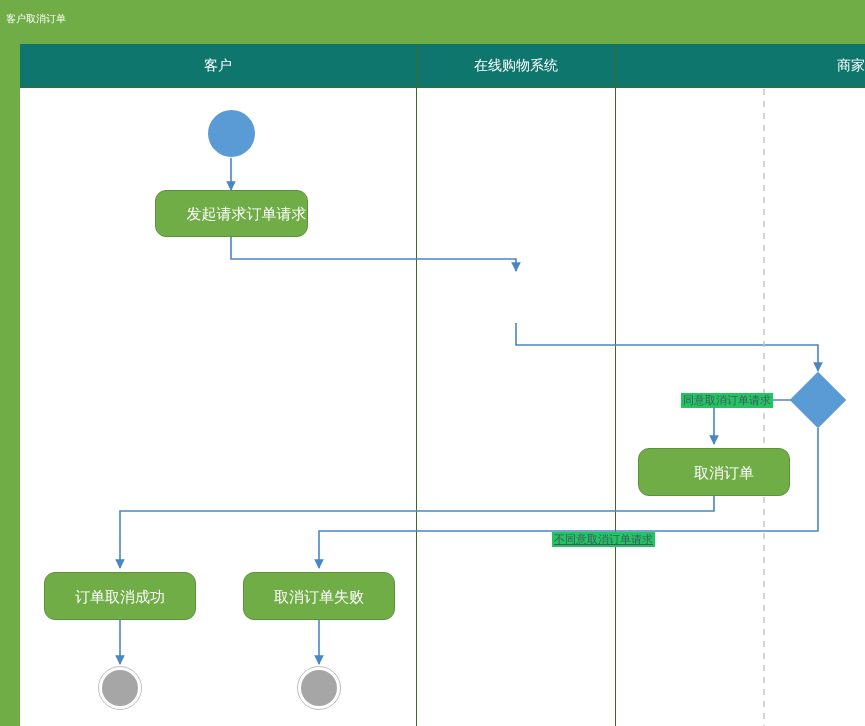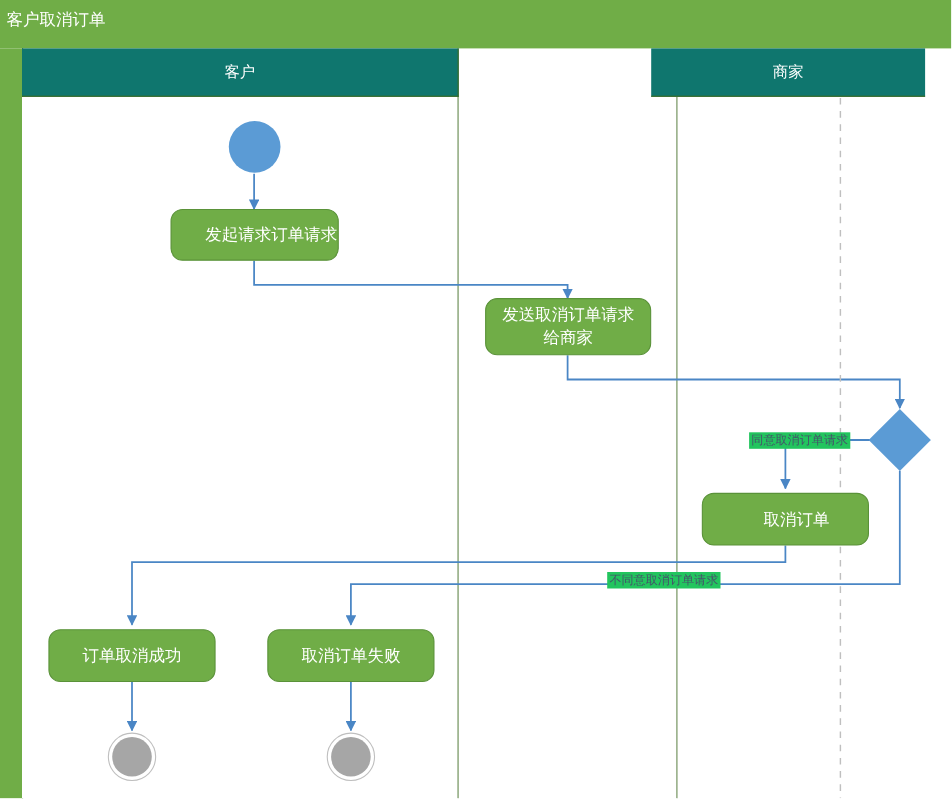--- a/index.html
+++ b/index.html
@@ -20,21 +20,21 @@
   
   #title-bar {
     position: absolute;
     left: 0; top: 0;
     width: 865px; height: 44px;
     background: #70AD47;
   }
   #title-text {
     position: absolute;
     left: 6px; top: 9px;
-    font-size: 15px;
+    font-size: 10px;
     color: #ffffff;
     line-height: 20px;
     white-space: nowrap;
   }
   
   #left-band {
     position: absolute;
     left: 0; top: 44px;
     width: 20px; height: 682px;
     background: #70AD47;
@@ -130,21 +130,24 @@
 
   <div id="left-band"></div>
 
   <div class="lane-body" style="left:20px; width:397px;"></div>
   <div class="lane-body" style="left:417px; width:199px;"></div>
   <div class="lane-body" style="left:616px; width:249px; border-right:none;"></div>
 
   <div class="lane-header" style="left:20px; width:397px;">
     <span>客户</span>
   </div>
-  <div class="lane-header" style="left:592px; width:249px; border-right:none;">
+  <div class="lane-header" style="left:417px; width:199px;">
+    <span>在线购物系统</span>
+  </div>
+  <div class="lane-header" style="left:616px; width:249px; border-right:none;justify-content:flex-end;">
     <span>商家</span>
   </div>
 
   <svg id="wires" viewBox="0 0 865 726">
     <defs>
       <marker id="arrow" viewBox="0 0 10 10" refX="9" refY="5" markerWidth="6" markerHeight="6" orient="auto-start-reverse">
         <path d="M 0 0 L 10 5 L 0 10 z" fill="#4A86C5"></path>
       </marker>
     </defs>
     <g stroke="#4A86C5" stroke-width="1.6" fill="none">
@@ -168,30 +171,26 @@
 
     <line x1="764" y1="89" x2="764" y2="726" stroke="#BFBFBF" stroke-width="1.3" stroke-dasharray="6 6"></line>
   </svg>
 
   <div class="start-node" style="left:208px; top:110px; width:47px; height:47px;"></div>
 
   <div class="action" style="left:155px; top:190px; width:153px; height:47px;padding-left:30px;">
     <span>发起请求订单请求</span>
   </div>
 
-  <div class="action" style="left:441px; top:271px; width:151px; height:52px; flex-direction:column;">
-    <span>发送取消订单请求</span>
-    <span>给商家</span>
-  </div>
 
   <div class="decision" style="left:798px; top:380px; width:40px; height:40px;"></div>
 
   <div class="edge-label" style="left:681px; top:393px;">同意取消订单请求</div>
 
-  <div class="edge-label" style="left:552px; top:520px;">不同意取消订单请求</div>
+  <div class="edge-label" style="left:552px; top:532px;text-decoration:underline;">不同意取消订单请求</div>
 
   <div class="action" style="left:638px; top:448px; width:152px; height:48px;padding-left:20px;">
     <span>取消订单</span>
   </div>
 
   <div class="action" style="left:44px; top:572px; width:152px; height:48px;">
     <span>订单取消成功</span>
   </div>
 
   <div class="action" style="left:243px; top:572px; width:152px; height:48px;">

